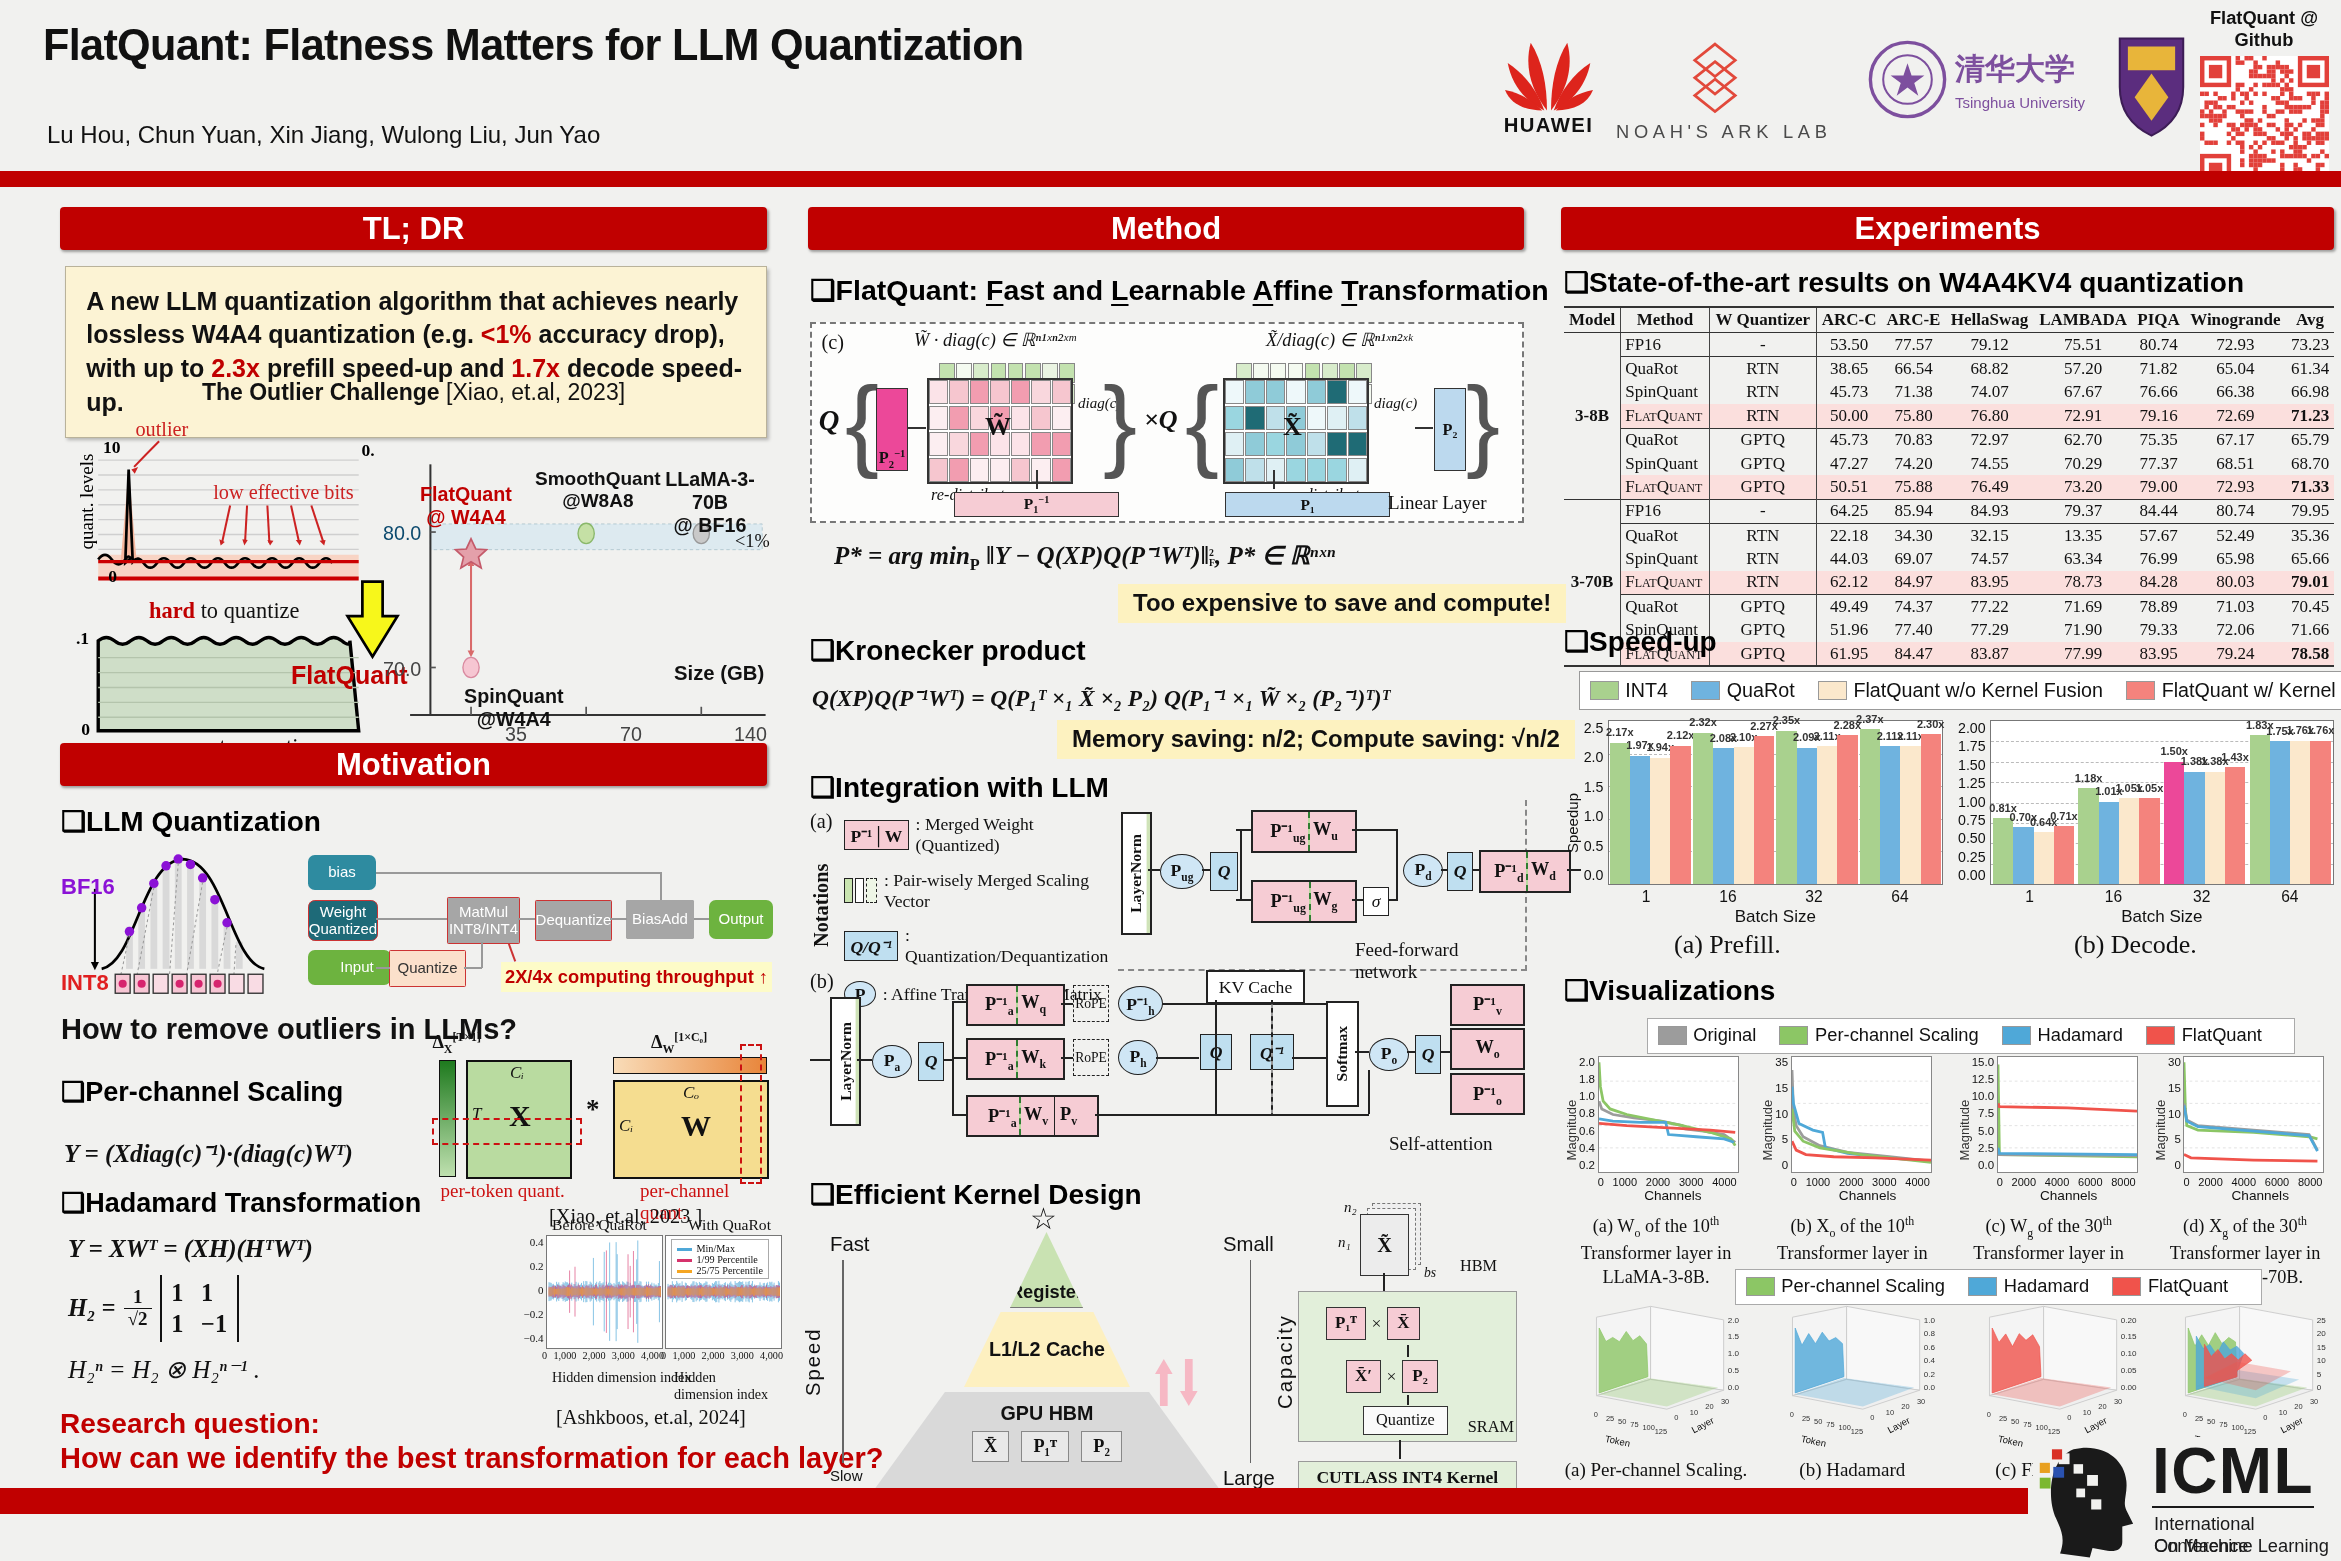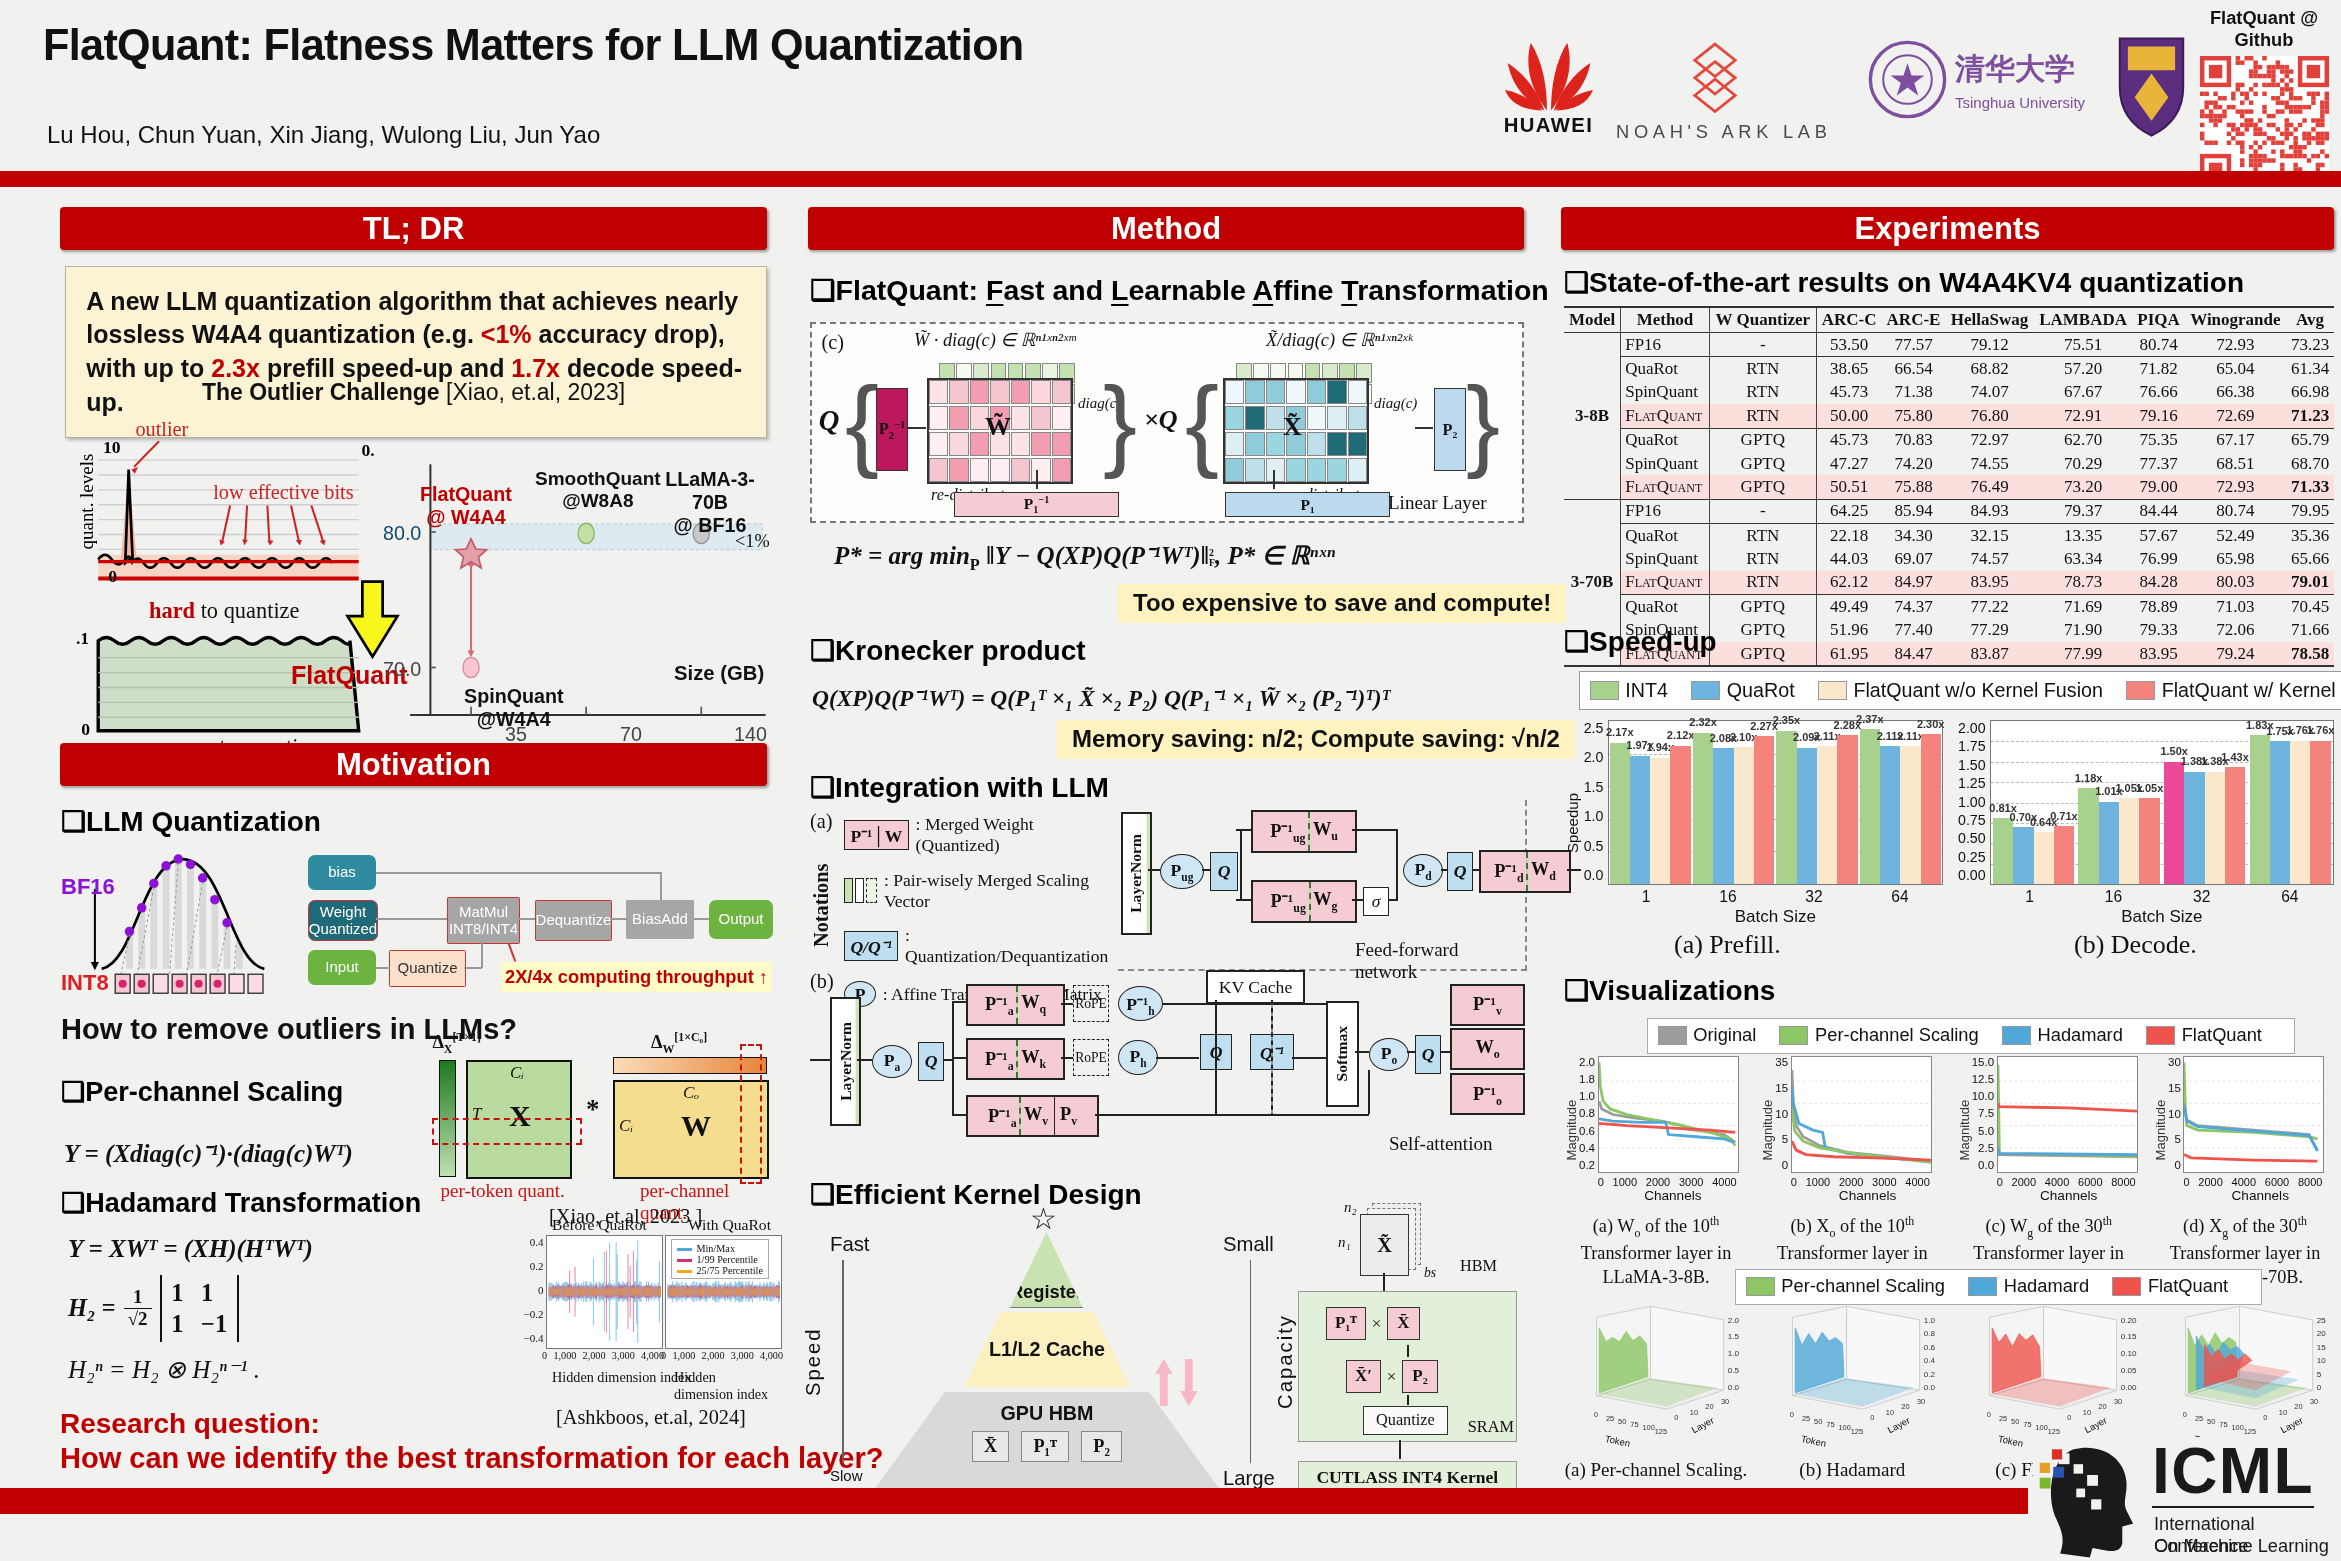--- a/index.html
+++ b/index.html
@@ -566,21 +566,21 @@
       <circle cx="231" cy="212" r="6" fill="#d6246e"></circle>
     </g>
   </svg>
   <div class="abs" style="left:0;top:34px;font-size:22px;font-weight:bold;color:#8b12d6;">BF16</div>
   <div class="abs" style="left:0;top:130px;font-size:22px;font-weight:bold;color:#e02020;">INT8</div>
 </div>
 
 <div class="abs" style="left:308px;top:855px;width:468px;height:146px;">
   <div class="flowbox" style="left:0;top:0;width:68px;height:35px;background:#2e8ba0;">bias</div>
   <div class="flowbox" style="left:0;top:45px;width:68px;height:39px;background:#1e6a78;border:1.7px solid #cc3333;">Weight Quantized</div>
-  <div class="flowbox" style="left:0;top:95px;width:68px;height:35px;background:#6db33f;">Input</div>
+  <div class="flowbox" style="left:0;top:95px;width:68px;height:35px;background:#6db33f;padding-left:15px;">Input</div>
   <div class="flowbox" style="left:81px;top:95px;width:75px;height:35px;background:#fbe0cb;color:#333;border:1.7px solid #cc3333;border-radius:1.4px;">Quantize</div>
   <div class="flowbox" style="left:139px;top:42px;width:71px;height:45px;background:#a6a6a6;border:1.7px solid #cc3333;border-radius:1.4px;">MatMul INT8/INT4</div>
   <div class="flowbox" style="left:227px;top:45px;width:75px;height:39px;background:#a6a6a6;border:1.7px solid #cc3333;border-radius:1.4px;">Dequantize</div>
   <div class="flowbox" style="left:318px;top:45px;width:68px;height:39px;background:#a6a6a6;border-radius:1.4px;">BiasAdd</div>
   <div class="flowbox" style="left:401px;top:45px;width:64px;height:39px;background:#6db33f;">Output</div>
   <div class="ln" style="left:68px;top:63px;width:71px;height:1.7px;"></div>
   <div class="ln" style="left:210px;top:63px;width:17px;height:1.7px;"></div>
   <div class="ln" style="left:302px;top:63px;width:17px;height:1.7px;"></div>
   <div class="ln" style="left:386px;top:63px;width:15px;height:1.7px;"></div>
   <div class="ln" style="left:68px;top:112px;width:13.6px;height:1.7px;"></div>
@@ -1308,21 +1308,21 @@
 
 <div class="abs secbar" style="left:808px;top:207px;width:716px;">Method</div>
 <div class="abs chead" style="left:810px;top:274px;font-size:28.5px;"><span>❑FlatQuant: </span><span class="seg-underline">F</span><span>ast and </span><span class="seg-underline">L</span><span>earnable </span><span class="seg-underline">A</span><span>ffine </span><span class="seg-underline">T</span><span>ransformation</span></div>
 
 <div class="abs" style="left:810px;top:322px;width:710px;height:197px;border:2px dashed #777;background:#fdfdfc;">
   <div class="abs serif" style="left:9.5px;top:6.8px;font-size:20.3px;">(c)</div>
   <div class="abs serif" style="left:102px;top:5.4px;font-size:18.3px;font-style:italic;">W̃ · diag(c) ∈ ℝⁿ¹ˣⁿ²ˣᵐ</div>
   <div class="abs serif" style="left:454px;top:5.4px;font-size:18.3px;font-style:italic;">X̃/diag(c) ∈ ℝⁿ¹ˣⁿ²ˣᵏ</div>
   <div class="abs serif" style="left:6.8px;top:81px;font-size:28.5px;font-style:italic;font-weight:bold;">Q</div>
   <div class="abs" style="left:33px;top:41px;font-size:102px;font-weight:100;color:#555;">{</div>
-  <div class="abs serif" style="left:64px;top:64px;width:30px;height:81px;background:#be185d;border:1.7px solid #333;display:flex;align-items:center;justify-content:center;font-weight:bold;font-size:16.3px;">
+  <div class="abs serif" style="left:64px;top:64px;width:30px;height:81px;background:#ec4899;border:1.7px solid #333;display:flex;align-items:flex-end;justify-content:center;font-weight:bold;font-size:16.3px;">
     <span><span>P</span><sub>2</sub><sup>−1</sup></span>
   </div>
   <div class="ln" style="left:96px;top:103px;width:17.6px;height:2px;background:#333;"></div>
   <div class="cellgrid" id="grid-w-back" style="left:127px;top:39px;width:136px;height:41px;grid-template-columns:repeat(8,1fr);grid-template-rows:repeat(2,1fr);">
       <i style="background: rgb(195, 226, 175); border: 0.7px solid rgb(136, 136, 136);"></i>
       <i style="background: rgb(244, 250, 240); border: 0.7px solid rgb(136, 136, 136);"></i>
       <i style="background: rgb(216, 236, 203); border: 0.7px solid rgb(136, 136, 136);"></i>
       <i style="background: rgb(195, 226, 175); border: 0.7px solid rgb(136, 136, 136);"></i>
       <i style="background: rgb(195, 226, 175); border: 0.7px solid rgb(136, 136, 136);"></i>
       <i style="background: rgb(195, 226, 175); border: 0.7px solid rgb(136, 136, 136);"></i>

